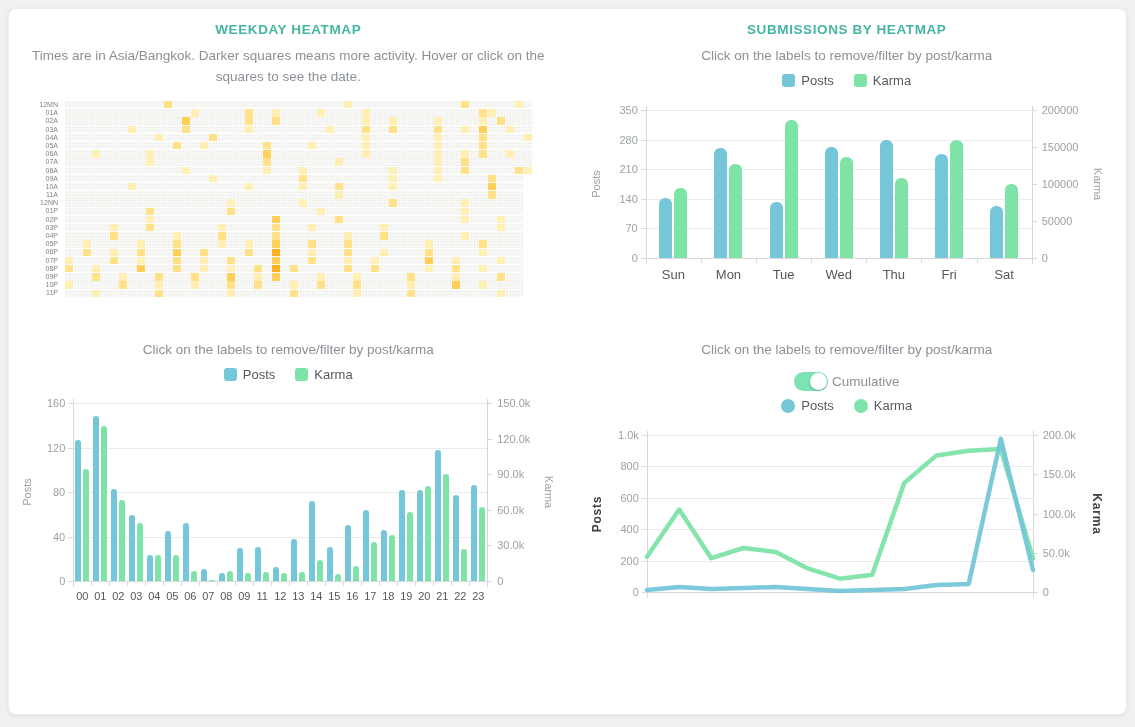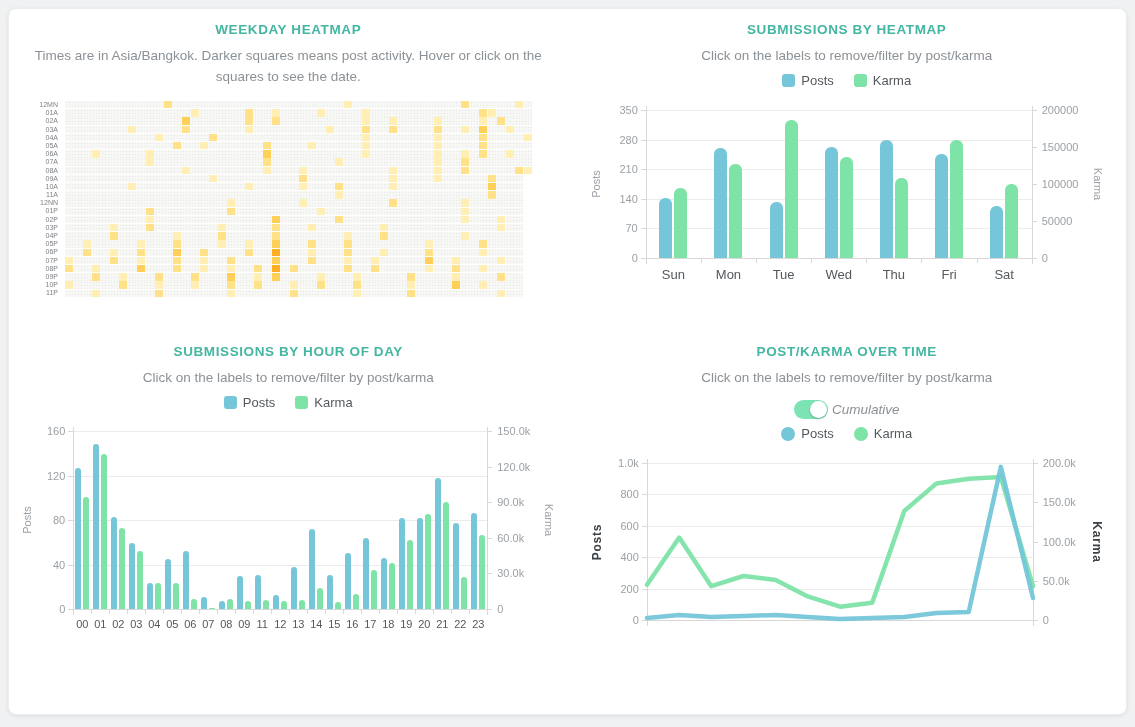--- a/index.html
+++ b/index.html
@@ -33,21 +33,21 @@
     margin:8px auto 0 auto; max-width:520px;
     font-size:13.5px; line-height:21px; color:#8b9196;
   }
   
   .legend { margin-top:7px; display:flex; justify-content:center; gap:20px; }
   .legend-item { display:flex; align-items:center; gap:6px; cursor:pointer; }
   .legend-swatch { width:13px; height:13px; border-radius:3px; }
   .legend.round .legend-swatch { width:14px; height:14px; border-radius:50%; }
   .legend-label { font-size:13px; color:#55595e; }
   
-  .toggle-row { margin-top:12px; display:flex; justify-content:center; align-items:center; gap:4px;font-style:italic; }
+  .toggle-row { margin-top:12px; display:flex; justify-content:center; align-items:center; gap:4px; }
   .toggle { position:relative; width:34px; height:19px; border-radius:10px; background:#7ce3b4; cursor:pointer; }
   .toggle-knob { position:absolute; right:1px; top:1px; width:17px; height:17px; border-radius:50%; background:#ffffff; box-shadow:0 1px 2px rgba(0,0,0,.25); }
   .toggle-label { font-size:13.5px; color:#8b9196; }
   
   .hm-wrap { margin:14px 0 0 6px; display:flex; text-align:left; }
   .hm-labels { width:50px; }
   .hm-label { height:8.2px; font-size:7px; line-height:8.2px; color:#7d8287; text-align:right; padding-right:7px; }
   .hm-grid { position:relative; width:468px; height:197px; }
   .hm-rowbg {
     position:absolute; height:7.4px;
@@ -68,21 +68,21 @@
   .lsvg { position:absolute; overflow:visible; }
 </style>
 </head>
 <body>
 
 <div class="card">
   <div class="card-body">
 
     <div class="panel">
       <div class="panel-title">WEEKDAY HEATMAP</div>
-      <div class="panel-sub">Times are in Asia/Bangkok. Darker squares means post activity. Hover or click on the squares to see the date.</div>
+      <div class="panel-sub">Times are in Asia/Bangkok. Darker squares means more activity. Hover or click on the squares to see the date.</div>
       <div class="hm-wrap">
         <div class="hm-labels" id="hm-labels">
             <div class="hm-label">12MN</div>
             <div class="hm-label">01A</div>
             <div class="hm-label">02A</div>
             <div class="hm-label">03A</div>
             <div class="hm-label">04A</div>
             <div class="hm-label">05A</div>
             <div class="hm-label">06A</div>
             <div class="hm-label">07A</div>
@@ -325,37 +325,35 @@
           </div>
           <div class="legend-item">
             <div class="legend-swatch" style="background: rgb(125, 227, 166);"></div>
             <div class="legend-label">Karma</div>
           </div>
         </div>
       <div class="bchart" style="margin-top: 14px; width: 518px; height: 186px;"><div class="axis-name" style="left: 8px; top: 82px; transform: translate(-50%, -50%) rotate(-90deg);">Posts</div><div class="axis-name" style="left: 510px; top: 82px; transform: translate(-50%, -50%) rotate(90deg);">Karma</div><div class="tick-label" style="left: 16px; top: 2px; width: 34px; text-align: right;">350</div><div class="axis-line" style="left: 53px; top: 8px; width: 5px; height: 1px;"></div><div class="grid-line" style="left: 58px; top: 8px; width: 386px;"></div><div class="tick-label" style="left: 16px; top: 31.6px; width: 34px; text-align: right;">280</div><div class="axis-line" style="left: 53px; top: 37.6px; width: 5px; height: 1px;"></div><div class="grid-line" style="left: 58px; top: 37.6px; width: 386px;"></div><div class="tick-label" style="left: 16px; top: 61.2px; width: 34px; text-align: right;">210</div><div class="axis-line" style="left: 53px; top: 67.2px; width: 5px; height: 1px;"></div><div class="grid-line" style="left: 58px; top: 67.2px; width: 386px;"></div><div class="tick-label" style="left: 16px; top: 90.8px; width: 34px; text-align: right;">140</div><div class="axis-line" style="left: 53px; top: 96.8px; width: 5px; height: 1px;"></div><div class="grid-line" style="left: 58px; top: 96.8px; width: 386px;"></div><div class="tick-label" style="left: 16px; top: 120.4px; width: 34px; text-align: right;">70</div><div class="axis-line" style="left: 53px; top: 126.4px; width: 5px; height: 1px;"></div><div class="grid-line" style="left: 58px; top: 126.4px; width: 386px;"></div><div class="tick-label" style="left: 16px; top: 150px; width: 34px; text-align: right;">0</div><div class="axis-line" style="left: 53px; top: 156px; width: 5px; height: 1px;"></div><div class="tick-label" style="left: 454px; top: 2px; width: 48px;">200000</div><div class="axis-line" style="left: 444px; top: 8px; width: 5px; height: 1px;"></div><div class="tick-label" style="left: 454px; top: 39px; width: 48px;">150000</div><div class="axis-line" style="left: 444px; top: 45px; width: 5px; height: 1px;"></div><div class="tick-label" style="left: 454px; top: 76px; width: 48px;">100000</div><div class="axis-line" style="left: 444px; top: 82px; width: 5px; height: 1px;"></div><div class="tick-label" style="left: 454px; top: 113px; width: 48px;">50000</div><div class="axis-line" style="left: 444px; top: 119px; width: 5px; height: 1px;"></div><div class="tick-label" style="left: 454px; top: 150px; width: 48px;">0</div><div class="axis-line" style="left: 444px; top: 156px; width: 5px; height: 1px;"></div><div class="axis-line" style="left: 58px; top: 4px; width: 1px; height: 158px;"></div><div class="axis-line" style="left: 444px; top: 4px; width: 1px; height: 158px;"></div><div class="axis-line" style="left: 58px; top: 156px; width: 386px; height: 1px;"></div><div class="axis-line" style="left: 58px; top: 156px; width: 1px; height: 5px;"></div><div class="axis-line" style="left: 113.143px; top: 156px; width: 1px; height: 5px;"></div><div class="axis-line" style="left: 168.286px; top: 156px; width: 1px; height: 5px;"></div><div class="axis-line" style="left: 223.429px; top: 156px; width: 1px; height: 5px;"></div><div class="axis-line" style="left: 278.571px; top: 156px; width: 1px; height: 5px;"></div><div class="axis-line" style="left: 333.714px; top: 156px; width: 1px; height: 5px;"></div><div class="axis-line" style="left: 388.857px; top: 156px; width: 1px; height: 5px;"></div><div class="axis-line" style="left: 444px; top: 156px; width: 1px; height: 5px;"></div><div class="x-label" style="left: 58px; top: 165px; width: 55.1429px; font-size: 13px;">Sun</div><div class="x-label" style="left: 113.143px; top: 165px; width: 55.1429px; font-size: 13px;">Mon</div><div class="x-label" style="left: 168.286px; top: 165px; width: 55.1429px; font-size: 13px;">Tue</div><div class="x-label" style="left: 223.429px; top: 165px; width: 55.1429px; font-size: 13px;">Wed</div><div class="x-label" style="left: 278.571px; top: 165px; width: 55.1429px; font-size: 13px;">Thu</div><div class="x-label" style="left: 333.714px; top: 165px; width: 55.1429px; font-size: 13px;">Fri</div><div class="x-label" style="left: 388.857px; top: 165px; width: 55.1429px; font-size: 13px;">Sat</div><div class="bar" style="left: 71.5714px; top: 95.9543px; width: 13px; height: 60.0457px; background: rgb(116, 198, 216); border-radius: 6px 6px 0px 0px;"></div><div class="bar" style="left: 126.714px; top: 46.0571px; width: 13px; height: 109.943px; background: rgb(116, 198, 216); border-radius: 6px 6px 0px 0px;"></div><div class="bar" style="left: 181.857px; top: 99.76px; width: 13px; height: 56.24px; background: rgb(116, 198, 216); border-radius: 6px 6px 0px 0px;"></div><div class="bar" style="left: 237px; top: 45.2114px; width: 13px; height: 110.789px; background: rgb(116, 198, 216); border-radius: 6px 6px 0px 0px;"></div><div class="bar" style="left: 292.143px; top: 38.4457px; width: 13px; height: 117.554px; background: rgb(116, 198, 216); border-radius: 6px 6px 0px 0px;"></div><div class="bar" style="left: 347.286px; top: 51.5543px; width: 13px; height: 104.446px; background: rgb(116, 198, 216); border-radius: 6px 6px 0px 0px;"></div><div class="bar" style="left: 402.429px; top: 104.411px; width: 13px; height: 51.5886px; background: rgb(116, 198, 216); border-radius: 6px 6px 0px 0px;"></div><div class="bar" style="left: 86.5714px; top: 85.7px; width: 13px; height: 70.3px; background: rgb(125, 227, 166); border-radius: 6px 6px 0px 0px;"></div><div class="bar" style="left: 141.714px; top: 62.02px; width: 13px; height: 93.98px; background: rgb(125, 227, 166); border-radius: 6px 6px 0px 0px;"></div><div class="bar" style="left: 196.857px; top: 17.62px; width: 13px; height: 138.38px; background: rgb(125, 227, 166); border-radius: 6px 6px 0px 0px;"></div><div class="bar" style="left: 252px; top: 54.62px; width: 13px; height: 101.38px; background: rgb(125, 227, 166); border-radius: 6px 6px 0px 0px;"></div><div class="bar" style="left: 307.143px; top: 76.08px; width: 13px; height: 79.92px; background: rgb(125, 227, 166); border-radius: 6px 6px 0px 0px;"></div><div class="bar" style="left: 362.286px; top: 37.6px; width: 13px; height: 118.4px; background: rgb(125, 227, 166); border-radius: 6px 6px 0px 0px;"></div><div class="bar" style="left: 417.429px; top: 82px; width: 13px; height: 74px; background: rgb(125, 227, 166); border-radius: 6px 6px 0px 0px;"></div></div>
     </div>
 
     <div class="panel">
-      <div class="panel-title">SUBMISSIONS BY HOUR OF DAY</div>
       <div class="panel-sub">Click on the labels to remove/filter by post/karma</div>
       <div class="legend">
           <div class="legend-item">
             <div class="legend-swatch" style="background: rgb(116, 198, 216);"></div>
             <div class="legend-label">Posts</div>
           </div>
           <div class="legend-item">
             <div class="legend-swatch" style="background: rgb(125, 227, 166);"></div>
             <div class="legend-label">Karma</div>
           </div>
         </div>
       <div class="bchart" style="margin-top: 13px; width: 538px; height: 216px;"><div class="axis-name" style="left: 8px; top: 97px; transform: translate(-50%, -50%) rotate(-90deg);">Posts</div><div class="axis-name" style="left: 530px; top: 97px; transform: translate(-50%, -50%) rotate(90deg);">Karma</div><div class="tick-label" style="left: 16px; top: 2px; width: 30px; text-align: right;">160</div><div class="axis-line" style="left: 49px; top: 8px; width: 5px; height: 1px;"></div><div class="grid-line" style="left: 54px; top: 8px; width: 414px;"></div><div class="tick-label" style="left: 16px; top: 46.5px; width: 30px; text-align: right;">120</div><div class="axis-line" style="left: 49px; top: 52.5px; width: 5px; height: 1px;"></div><div class="grid-line" style="left: 54px; top: 52.5px; width: 414px;"></div><div class="tick-label" style="left: 16px; top: 91px; width: 30px; text-align: right;">80</div><div class="axis-line" style="left: 49px; top: 97px; width: 5px; height: 1px;"></div><div class="grid-line" style="left: 54px; top: 97px; width: 414px;"></div><div class="tick-label" style="left: 16px; top: 135.5px; width: 30px; text-align: right;">40</div><div class="axis-line" style="left: 49px; top: 141.5px; width: 5px; height: 1px;"></div><div class="grid-line" style="left: 54px; top: 141.5px; width: 414px;"></div><div class="tick-label" style="left: 16px; top: 180px; width: 30px; text-align: right;">0</div><div class="axis-line" style="left: 49px; top: 186px; width: 5px; height: 1px;"></div><div class="tick-label" style="left: 478px; top: 2px; width: 44px;">150.0k</div><div class="axis-line" style="left: 468px; top: 8px; width: 5px; height: 1px;"></div><div class="tick-label" style="left: 478px; top: 37.6px; width: 44px;">120.0k</div><div class="axis-line" style="left: 468px; top: 43.6px; width: 5px; height: 1px;"></div><div class="tick-label" style="left: 478px; top: 73.2px; width: 44px;">90.0k</div><div class="axis-line" style="left: 468px; top: 79.2px; width: 5px; height: 1px;"></div><div class="tick-label" style="left: 478px; top: 108.8px; width: 44px;">60.0k</div><div class="axis-line" style="left: 468px; top: 114.8px; width: 5px; height: 1px;"></div><div class="tick-label" style="left: 478px; top: 144.4px; width: 44px;">30.0k</div><div class="axis-line" style="left: 468px; top: 150.4px; width: 5px; height: 1px;"></div><div class="tick-label" style="left: 478px; top: 180px; width: 44px;">0</div><div class="axis-line" style="left: 468px; top: 186px; width: 5px; height: 1px;"></div><div class="axis-line" style="left: 54px; top: 4px; width: 1px; height: 188px;"></div><div class="axis-line" style="left: 468px; top: 4px; width: 1px; height: 188px;"></div><div class="axis-line" style="left: 54px; top: 186px; width: 414px; height: 1px;"></div><div class="axis-line" style="left: 54px; top: 186px; width: 1px; height: 5px;"></div><div class="axis-line" style="left: 72px; top: 186px; width: 1px; height: 5px;"></div><div class="axis-line" style="left: 90px; top: 186px; width: 1px; height: 5px;"></div><div class="axis-line" style="left: 108px; top: 186px; width: 1px; height: 5px;"></div><div class="axis-line" style="left: 126px; top: 186px; width: 1px; height: 5px;"></div><div class="axis-line" style="left: 144px; top: 186px; width: 1px; height: 5px;"></div><div class="axis-line" style="left: 162px; top: 186px; width: 1px; height: 5px;"></div><div class="axis-line" style="left: 180px; top: 186px; width: 1px; height: 5px;"></div><div class="axis-line" style="left: 198px; top: 186px; width: 1px; height: 5px;"></div><div class="axis-line" style="left: 216px; top: 186px; width: 1px; height: 5px;"></div><div class="axis-line" style="left: 234px; top: 186px; width: 1px; height: 5px;"></div><div class="axis-line" style="left: 252px; top: 186px; width: 1px; height: 5px;"></div><div class="axis-line" style="left: 270px; top: 186px; width: 1px; height: 5px;"></div><div class="axis-line" style="left: 288px; top: 186px; width: 1px; height: 5px;"></div><div class="axis-line" style="left: 306px; top: 186px; width: 1px; height: 5px;"></div><div class="axis-line" style="left: 324px; top: 186px; width: 1px; height: 5px;"></div><div class="axis-line" style="left: 342px; top: 186px; width: 1px; height: 5px;"></div><div class="axis-line" style="left: 360px; top: 186px; width: 1px; height: 5px;"></div><div class="axis-line" style="left: 378px; top: 186px; width: 1px; height: 5px;"></div><div class="axis-line" style="left: 396px; top: 186px; width: 1px; height: 5px;"></div><div class="axis-line" style="left: 414px; top: 186px; width: 1px; height: 5px;"></div><div class="axis-line" style="left: 432px; top: 186px; width: 1px; height: 5px;"></div><div class="axis-line" style="left: 450px; top: 186px; width: 1px; height: 5px;"></div><div class="axis-line" style="left: 468px; top: 186px; width: 1px; height: 5px;"></div><div class="x-label" style="left: 54px; top: 195px; width: 18px; font-size: 11px;">00</div><div class="x-label" style="left: 72px; top: 195px; width: 18px; font-size: 11px;">01</div><div class="x-label" style="left: 90px; top: 195px; width: 18px; font-size: 11px;">02</div><div class="x-label" style="left: 108px; top: 195px; width: 18px; font-size: 11px;">03</div><div class="x-label" style="left: 126px; top: 195px; width: 18px; font-size: 11px;">04</div><div class="x-label" style="left: 144px; top: 195px; width: 18px; font-size: 11px;">05</div><div class="x-label" style="left: 162px; top: 195px; width: 18px; font-size: 11px;">06</div><div class="x-label" style="left: 180px; top: 195px; width: 18px; font-size: 11px;">07</div><div class="x-label" style="left: 198px; top: 195px; width: 18px; font-size: 11px;">08</div><div class="x-label" style="left: 216px; top: 195px; width: 18px; font-size: 11px;">09</div><div class="x-label" style="left: 234px; top: 195px; width: 18px; font-size: 11px;">11</div><div class="x-label" style="left: 252px; top: 195px; width: 18px; font-size: 11px;">12</div><div class="x-label" style="left: 270px; top: 195px; width: 18px; font-size: 11px;">13</div><div class="x-label" style="left: 288px; top: 195px; width: 18px; font-size: 11px;">14</div><div class="x-label" style="left: 306px; top: 195px; width: 18px; font-size: 11px;">15</div><div class="x-label" style="left: 324px; top: 195px; width: 18px; font-size: 11px;">16</div><div class="x-label" style="left: 342px; top: 195px; width: 18px; font-size: 11px;">17</div><div class="x-label" style="left: 360px; top: 195px; width: 18px; font-size: 11px;">18</div><div class="x-label" style="left: 378px; top: 195px; width: 18px; font-size: 11px;">19</div><div class="x-label" style="left: 396px; top: 195px; width: 18px; font-size: 11px;">20</div><div class="x-label" style="left: 414px; top: 195px; width: 18px; font-size: 11px;">21</div><div class="x-label" style="left: 432px; top: 195px; width: 18px; font-size: 11px;">22</div><div class="x-label" style="left: 450px; top: 195px; width: 18px; font-size: 11px;">23</div><div class="bar" style="left: 56px; top: 44.7125px; width: 6px; height: 141.287px; background: rgb(116, 198, 216); border-radius: 3px 3px 0px 0px;"></div><div class="bar" style="left: 74px; top: 21.35px; width: 6px; height: 164.65px; background: rgb(116, 198, 216); border-radius: 3px 3px 0px 0px;"></div><div class="bar" style="left: 92px; top: 93.6625px; width: 6px; height: 92.3375px; background: rgb(116, 198, 216); border-radius: 3px 3px 0px 0px;"></div><div class="bar" style="left: 110px; top: 120.362px; width: 6px; height: 65.6375px; background: rgb(116, 198, 216); border-radius: 3px 3px 0px 0px;"></div><div class="bar" style="left: 128px; top: 160.412px; width: 6px; height: 25.5875px; background: rgb(116, 198, 216); border-radius: 3px 3px 0px 0px;"></div><div class="bar" style="left: 146px; top: 135.938px; width: 6px; height: 50.0625px; background: rgb(116, 198, 216); border-radius: 3px 3px 0px 0px;"></div><div class="bar" style="left: 164px; top: 128.15px; width: 6px; height: 57.85px; background: rgb(116, 198, 216); border-radius: 3px 3px 0px 0px;"></div><div class="bar" style="left: 182px; top: 173.762px; width: 6px; height: 12.2375px; background: rgb(116, 198, 216); border-radius: 3px 3px 0px 0px;"></div><div class="bar" style="left: 200px; top: 178.213px; width: 6px; height: 7.7875px; background: rgb(116, 198, 216); border-radius: 3px 3px 0px 0px;"></div><div class="bar" style="left: 218px; top: 152.625px; width: 6px; height: 33.375px; background: rgb(116, 198, 216); border-radius: 3px 3px 0px 0px;"></div><div class="bar" style="left: 236px; top: 151.512px; width: 6px; height: 34.4875px; background: rgb(116, 198, 216); border-radius: 3px 3px 0px 0px;"></div><div class="bar" style="left: 254px; top: 171.537px; width: 6px; height: 14.4625px; background: rgb(116, 198, 216); border-radius: 3px 3px 0px 0px;"></div><div class="bar" style="left: 272px; top: 143.725px; width: 6px; height: 42.275px; background: rgb(116, 198, 216); border-radius: 3px 3px 0px 0px;"></div><div class="bar" style="left: 290px; top: 105.9px; width: 6px; height: 80.1px; background: rgb(116, 198, 216); border-radius: 3px 3px 0px 0px;"></div><div class="bar" style="left: 308px; top: 151.512px; width: 6px; height: 34.4875px; background: rgb(116, 198, 216); border-radius: 3px 3px 0px 0px;"></div><div class="bar" style="left: 326px; top: 130.375px; width: 6px; height: 55.625px; background: rgb(116, 198, 216); border-radius: 3px 3px 0px 0px;"></div><div class="bar" style="left: 344px; top: 114.8px; width: 6px; height: 71.2px; background: rgb(116, 198, 216); border-radius: 3px 3px 0px 0px;"></div><div class="bar" style="left: 362px; top: 134.825px; width: 6px; height: 51.175px; background: rgb(116, 198, 216); border-radius: 3px 3px 0px 0px;"></div><div class="bar" style="left: 380px; top: 94.775px; width: 6px; height: 91.225px; background: rgb(116, 198, 216); border-radius: 3px 3px 0px 0px;"></div><div class="bar" style="left: 398px; top: 94.775px; width: 6px; height: 91.225px; background: rgb(116, 198, 216); border-radius: 3px 3px 0px 0px;"></div><div class="bar" style="left: 416px; top: 54.725px; width: 6px; height: 131.275px; background: rgb(116, 198, 216); border-radius: 3px 3px 0px 0px;"></div><div class="bar" style="left: 434px; top: 100.337px; width: 6px; height: 85.6625px; background: rgb(116, 198, 216); border-radius: 3px 3px 0px 0px;"></div><div class="bar" style="left: 452px; top: 90.325px; width: 6px; height: 95.675px; background: rgb(116, 198, 216); border-radius: 3px 3px 0px 0px;"></div><div class="bar" style="left: 64px; top: 74.4533px; width: 6px; height: 111.547px; background: rgb(125, 227, 166); border-radius: 3px 3px 0px 0px;"></div><div class="bar" style="left: 82px; top: 30.5467px; width: 6px; height: 155.453px; background: rgb(125, 227, 166); border-radius: 3px 3px 0px 0px;"></div><div class="bar" style="left: 100px; top: 105.307px; width: 6px; height: 80.6933px; background: rgb(125, 227, 166); border-radius: 3px 3px 0px 0px;"></div><div class="bar" style="left: 118px; top: 127.853px; width: 6px; height: 58.1467px; background: rgb(125, 227, 166); border-radius: 3px 3px 0px 0px;"></div><div class="bar" style="left: 136px; top: 159.893px; width: 6px; height: 26.1067px; background: rgb(125, 227, 166); border-radius: 3px 3px 0px 0px;"></div><div class="bar" style="left: 154px; top: 160.487px; width: 6px; height: 25.5133px; background: rgb(125, 227, 166); border-radius: 3px 3px 0px 0px;"></div><div class="bar" style="left: 172px; top: 176.032px; width: 6px; height: 9.968px; background: rgb(125, 227, 166); border-radius: 3px 3px 0px 0px;"></div><div class="bar" style="left: 190px; top: 184.932px; width: 6px; height: 1.068px; background: rgb(125, 227, 166); border-radius: 3px 3px 0px 0px;"></div><div class="bar" style="left: 208px; top: 176.032px; width: 6px; height: 9.968px; background: rgb(125, 227, 166); border-radius: 3px 3px 0px 0px;"></div><div class="bar" style="left: 226px; top: 178.168px; width: 6px; height: 7.832px; background: rgb(125, 227, 166); border-radius: 3px 3px 0px 0px;"></div><div class="bar" style="left: 244px; top: 177.1px; width: 6px; height: 8.9px; background: rgb(125, 227, 166); border-radius: 3px 3px 0px 0px;"></div><div class="bar" style="left: 262px; top: 178.168px; width: 6px; height: 7.832px; background: rgb(125, 227, 166); border-radius: 3px 3px 0px 0px;"></div><div class="bar" style="left: 280px; top: 177.1px; width: 6px; height: 8.9px; background: rgb(125, 227, 166); border-radius: 3px 3px 0px 0px;"></div><div class="bar" style="left: 298px; top: 164.64px; width: 6px; height: 21.36px; background: rgb(125, 227, 166); border-radius: 3px 3px 0px 0px;"></div><div class="bar" style="left: 316px; top: 178.88px; width: 6px; height: 7.12px; background: rgb(125, 227, 166); border-radius: 3px 3px 0px 0px;"></div><div class="bar" style="left: 334px; top: 170.573px; width: 6px; height: 15.4267px; background: rgb(125, 227, 166); border-radius: 3px 3px 0px 0px;"></div><div class="bar" style="left: 352px; top: 146.84px; width: 6px; height: 39.16px; background: rgb(125, 227, 166); border-radius: 3px 3px 0px 0px;"></div><div class="bar" style="left: 370px; top: 139.72px; width: 6px; height: 46.28px; background: rgb(125, 227, 166); border-radius: 3px 3px 0px 0px;"></div><div class="bar" style="left: 388px; top: 117.173px; width: 6px; height: 68.8267px; background: rgb(125, 227, 166); border-radius: 3px 3px 0px 0px;"></div><div class="bar" style="left: 406px; top: 91.0667px; width: 6px; height: 94.9333px; background: rgb(125, 227, 166); border-radius: 3px 3px 0px 0px;"></div><div class="bar" style="left: 424px; top: 79.2px; width: 6px; height: 106.8px; background: rgb(125, 227, 166); border-radius: 3px 3px 0px 0px;"></div><div class="bar" style="left: 442px; top: 153.96px; width: 6px; height: 32.04px; background: rgb(125, 227, 166); border-radius: 3px 3px 0px 0px;"></div><div class="bar" style="left: 460px; top: 112.427px; width: 6px; height: 73.5733px; background: rgb(125, 227, 166); border-radius: 3px 3px 0px 0px;"></div></div>
     </div>
 
     <div class="panel">
-      <div class="panel-title">POST/KARMA OVER TIME</div>
       <div class="panel-sub">Click on the labels to remove/filter by post/karma</div>
       <div class="toggle-row">
         <div class="toggle">
           <div class="toggle-knob"></div>
         </div>
         <span class="toggle-label">Cumulative</span>
       </div>
       <div class="legend round">
           <div class="legend-item">
             <div class="legend-swatch" style="background: rgb(116, 198, 216);"></div>

